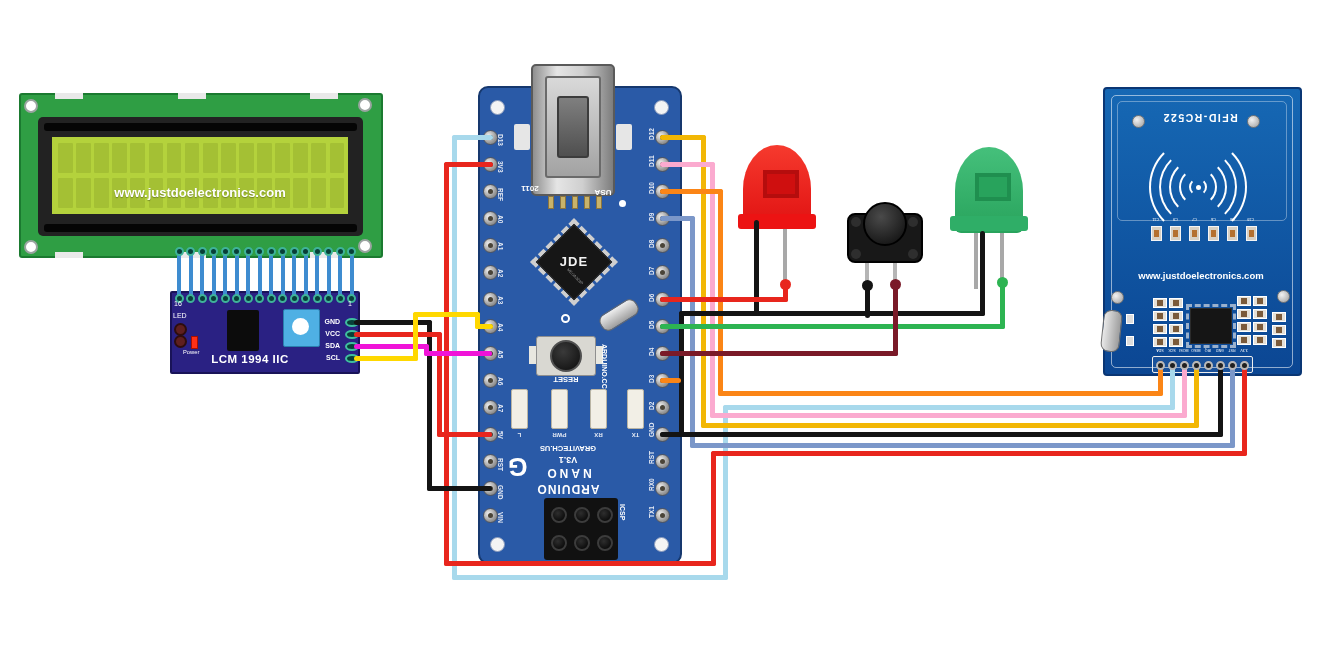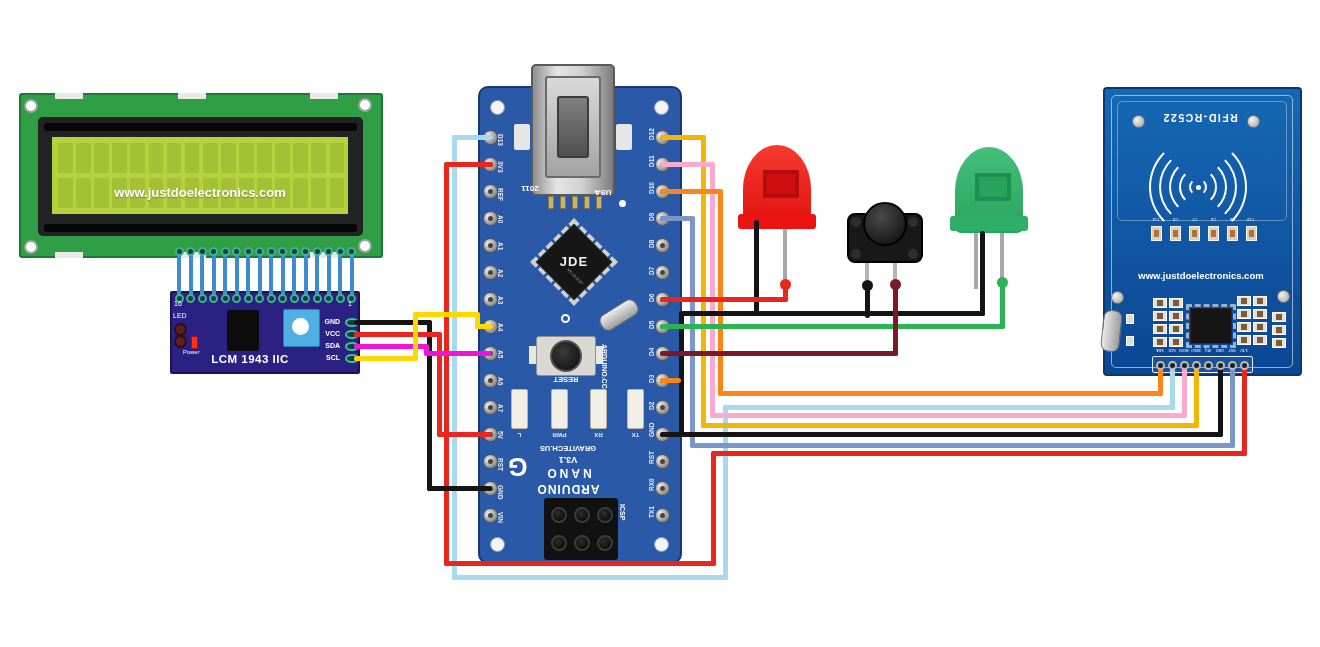--- a/index.html
+++ b/index.html
@@ -26,21 +26,21 @@
   <div class="txt" style="left:174px;top:300px;font-size:7px;">16</div>
   <div class="txt" style="left:348px;top:300px;font-size:7px;">1</div>
   <div class="txt" style="left:173px;top:312px;font-size:7px;">LED</div>
   <div class="abs" style="left:174px;top:323px;width:9px;height:9px;border-radius:50%;background:#5e1f1f;border:2px solid #2e0d0d;z-index:2;"></div>
   <div class="abs" style="left:174px;top:335px;width:9px;height:9px;border-radius:50%;background:#5e1f1f;border:2px solid #2e0d0d;z-index:2;"></div>
   <div class="abs" style="left:191px;top:336px;width:5px;height:11px;background:#ff3018;border:1px solid #aa1000;z-index:2;"></div>
   <div class="txt" style="left:183px;top:349px;font-size:8px;transform:scale(.72);transform-origin:0 0;">Power</div>
   <div class="abs" style="left:227px;top:310px;width:32px;height:41px;background:#0c0c0c;border-radius:2px;z-index:2;"></div>
   <div class="abs" style="left:283px;top:309px;width:35px;height:36px;background:#4fb0e4;border:1px solid #2a7fae;border-radius:2px;z-index:2;"></div>
   <div class="abs" style="left:292px;top:318px;width:17px;height:17px;background:#fff;border-radius:50%;z-index:3;"></div>
-  <div class="txt ctr" style="left:195px;top:353px;width:110px;font-size:11.5px;font-weight:bold;letter-spacing:.5px;">LCM 1943 IIC</div>
+  <div class="txt ctr" style="left:195px;top:353px;width:110px;font-size:11.5px;font-weight:bold;letter-spacing:.5px;">LCM 1994 IIC</div>
 
   <div class="abs" style="left:478px;top:86px;width:204px;height:478px;background:#2a5aa7;border:2px solid #16386e;border-radius:10px;box-sizing:border-box;"></div>
   <div class="abs" style="left:514px;top:124px;width:16px;height:26px;background:#e6e6e6;border-radius:2px;z-index:1;"></div>
   <div class="abs" style="left:616px;top:124px;width:16px;height:26px;background:#e6e6e6;border-radius:2px;z-index:1;"></div>
   <div class="abs" style="left:531px;top:64px;width:84px;height:132px;background:linear-gradient(90deg,#8f8f8f,#e5e5e5 30%,#cfcfcf 62%,#7d7d7d);border:2px solid #5a5a5a;border-radius:5px;box-sizing:border-box;z-index:2;"></div>
   <div class="abs" style="left:545px;top:76px;width:56px;height:102px;background:linear-gradient(#d9d9d9,#a2a2a2);border:2px solid #6a6a6a;border-radius:3px;box-sizing:border-box;z-index:2;"></div>
   <div class="abs" style="left:557px;top:96px;width:32px;height:62px;background:linear-gradient(#7f7f7f,#4f4f4f);border:2px solid #3c3c3c;border-radius:3px;box-sizing:border-box;z-index:2;"></div>
   <div class="txt r180 ctr" style="left:512px;top:184px;width:36px;font-size:8px;font-weight:bold;">2011</div>
   <div class="txt r180 ctr" style="left:588px;top:188px;width:30px;font-size:8px;font-weight:bold;">USA</div>
 

